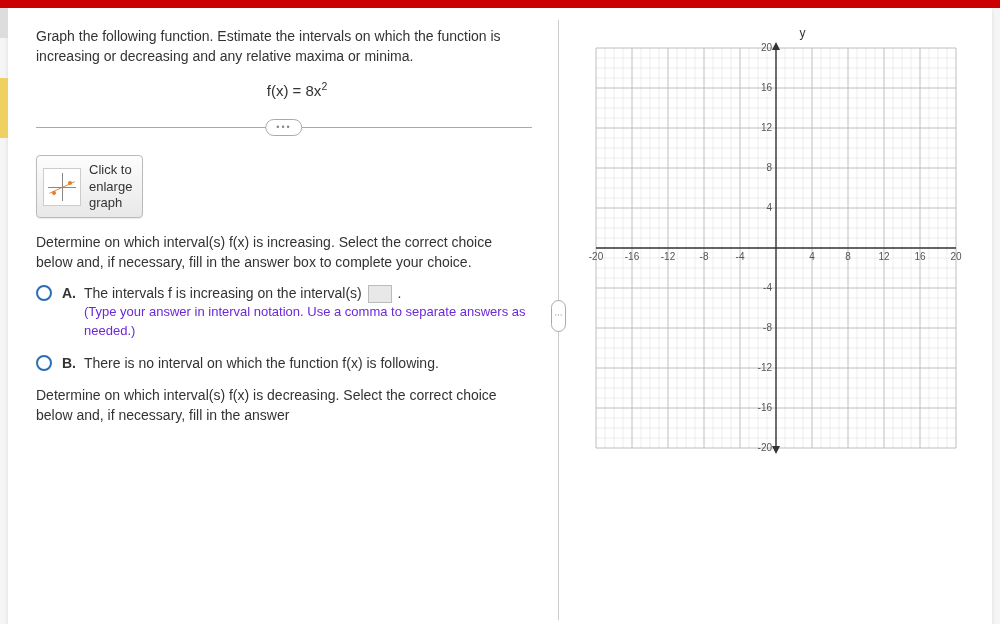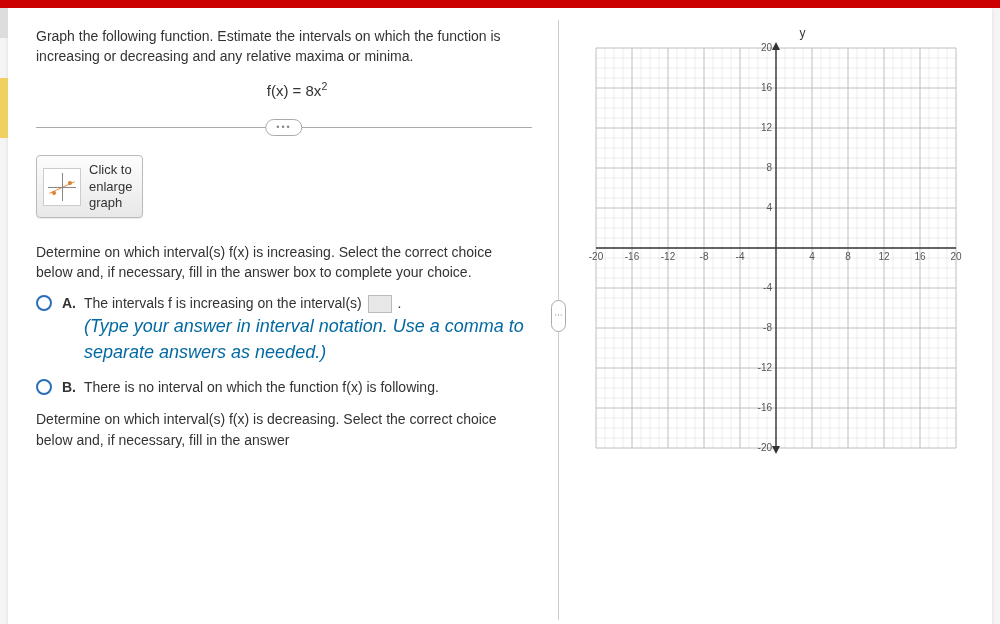--- a/index.html
+++ b/index.html
@@ -86,21 +86,21 @@
       margin-bottom: 16px;
     }
     .enlarge-btn {
       display: inline-flex;
       align-items: center;
       border: 1px solid #bbb;
       border-radius: 4px;
       background: linear-gradient(#fdfdfd, #e8e8e8);
       padding: 6px 10px 6px 6px;
       cursor: pointer;
-      margin-bottom: 24px;
+      margin-bottom: 14px;
       box-shadow: 0 1px 1px rgba(0,0,0,0.08);
     }
     .enlarge-icon {
       width: 38px; height: 38px;
       border: 1px solid #ccc;
       background: #fff;
       margin-right: 8px;
       position: relative;
     }
     .enlarge-icon::before, .enlarge-icon::after {
@@ -159,23 +159,22 @@
     }
     .answer-box {
       display: inline-block;
       width: 24px; height: 18px;
       background: #e8e8e8;
       border: 1px solid #bbb;
       vertical-align: middle;
       margin: 0 2px;
     }
     .hint-text {
-      color: #0369a1;
-      font-size: 18px;
-      font-style: italic;
+      color: #6d28d9;
+      font-size: 13px;
     }
     .divider-vertical {
       width: 1px;
       background: #ccc;
       margin: 12px 0;
       position: relative;
     }
     .vert-handle {
       position: absolute;
       left: -7px;

